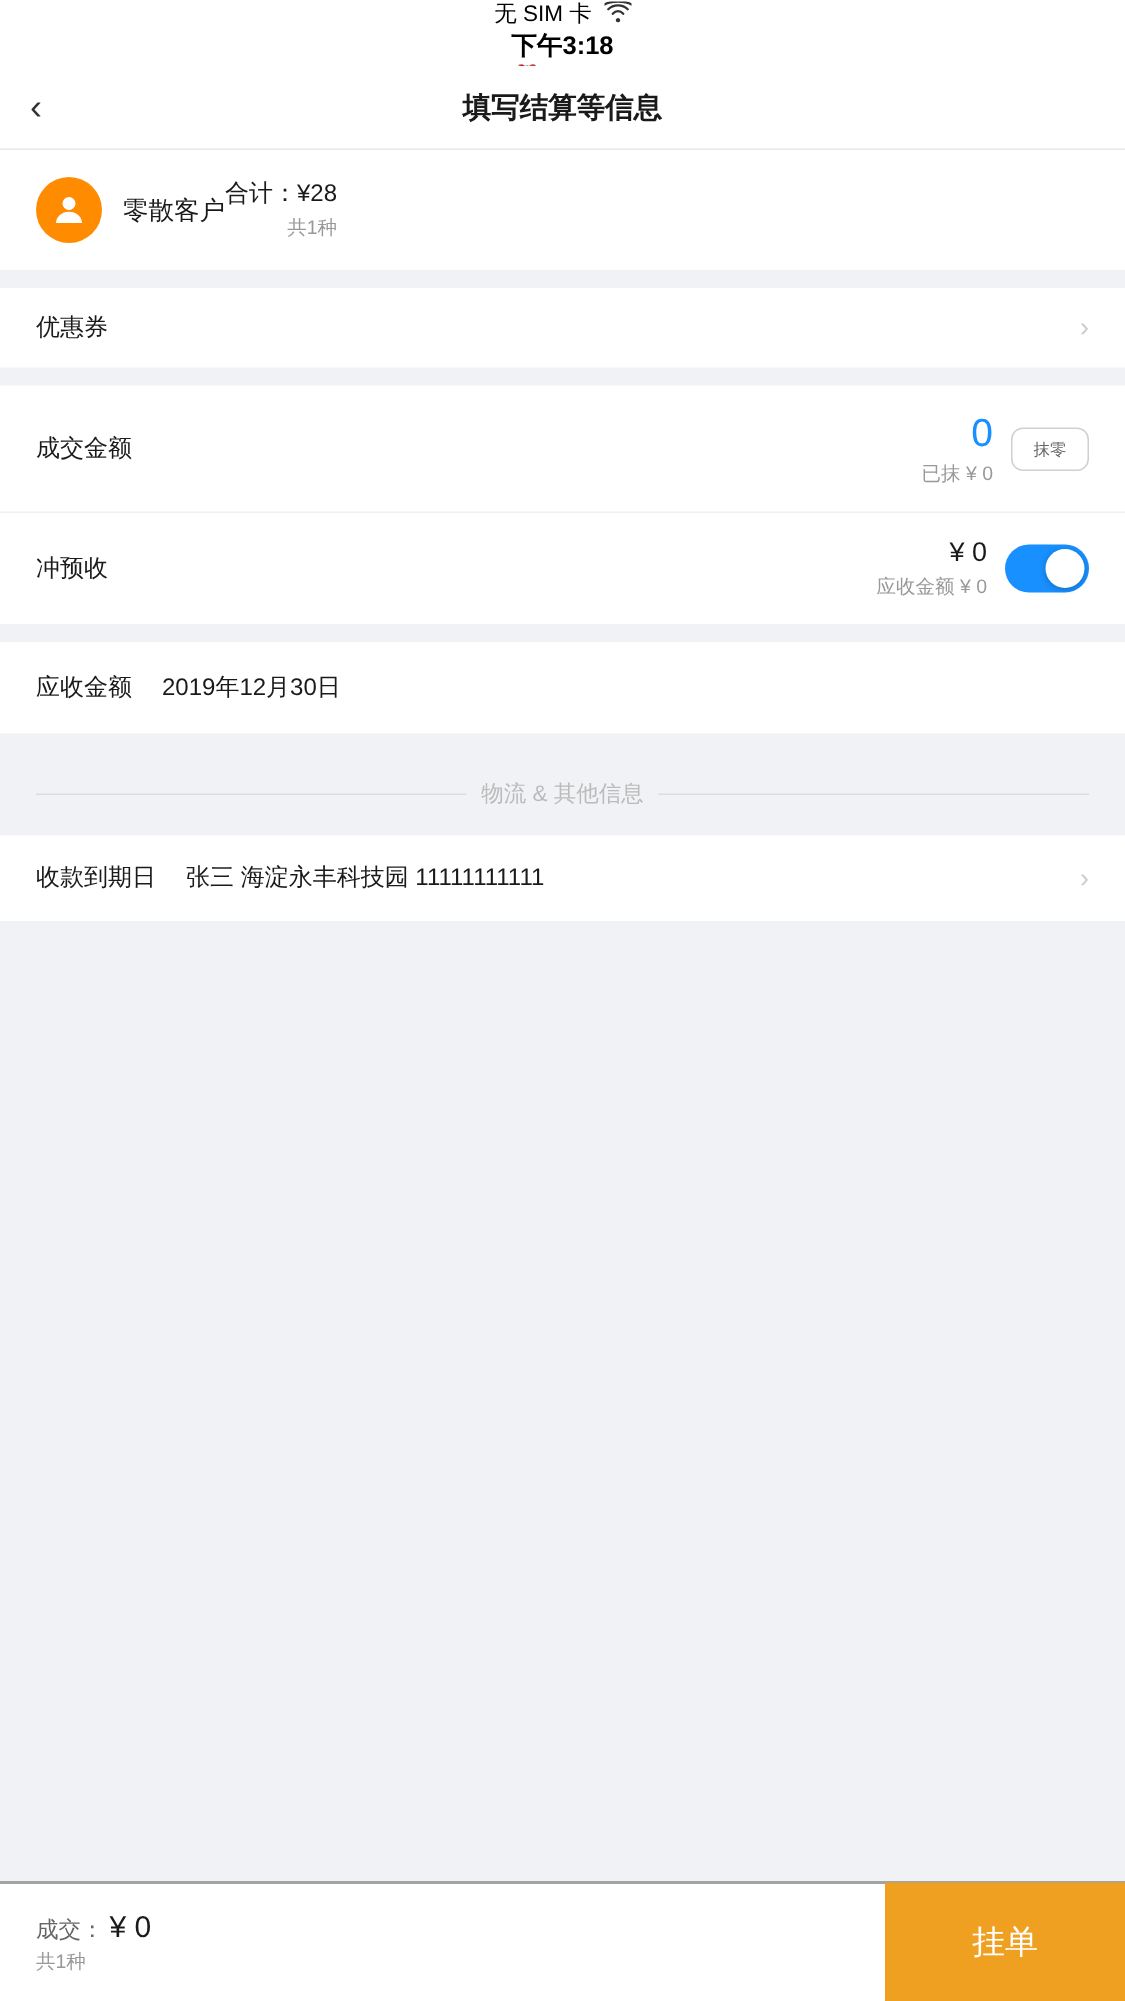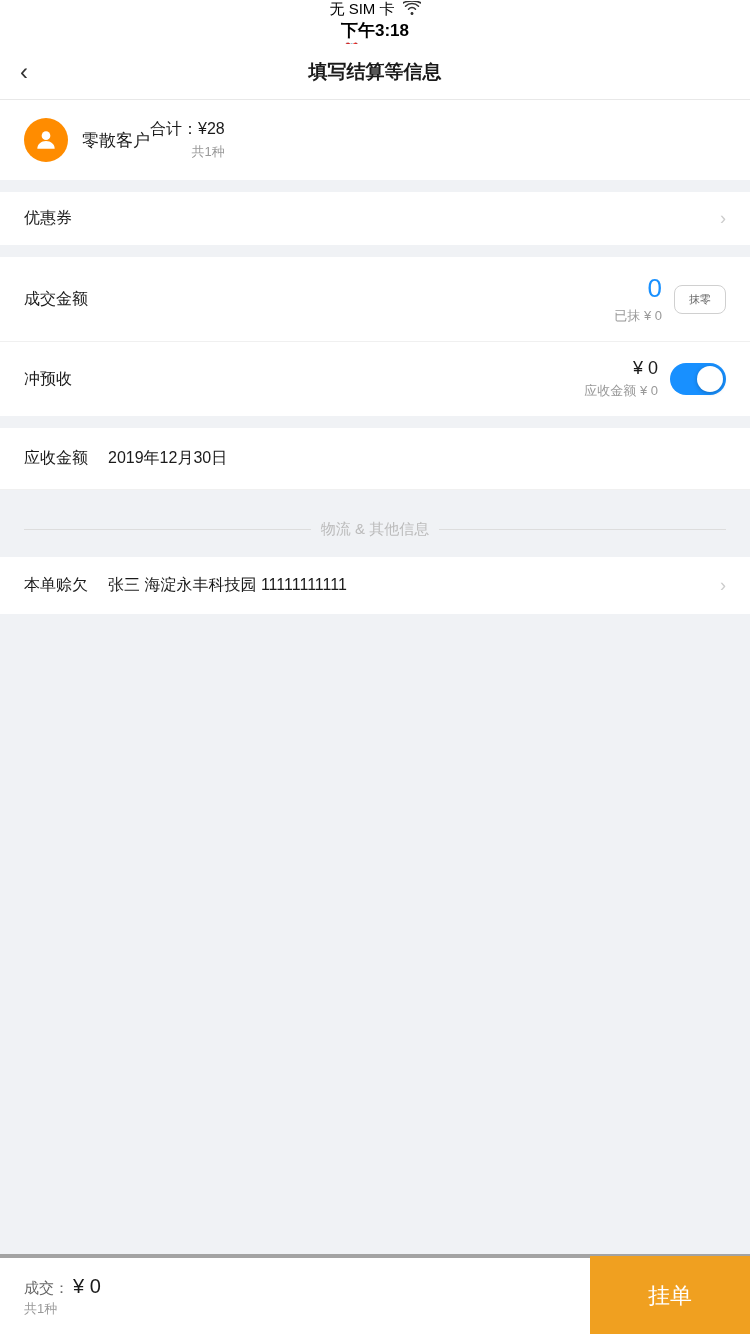--- a/index.html
+++ b/index.html
@@ -291,21 +291,21 @@
     
     .bottom-bar {
       position: fixed;
       bottom: 0;
       left: 0;
       width: 750px;
       height: 80px;
       background: #fff;
       display: flex;
       align-items: center;
-      border-top: 4px solid #a3a3a3;
+      border-top: 2px solid #a3a3a3;
     }
     .bottom-info {
       flex: 1;
       padding-left: 24px;
     }
     .bottom-label {
       font-size: 15px;
       color: #666;
     }
     .bottom-amount {
@@ -436,21 +436,21 @@
       <span class="due-date-value">2019年12月30日</span>
     </div>
   </div>
 
   <div class="logistics-header">
     <span>物流 &amp; 其他信息</span>
   </div>
 
   <div class="section">
     <div class="address-row">
-      <span class="address-label">本单赊欠</span>
+      <span class="address-label">收款到期日</span>
       <span class="address-value">张三 海淀永丰科技园 11111111111</span>
       <span class="chevron-right">›</span>
     </div>
   </div>
 
   <div class="empty-area"></div>
 
 </div>
 
 <div class="bottom-bar">

